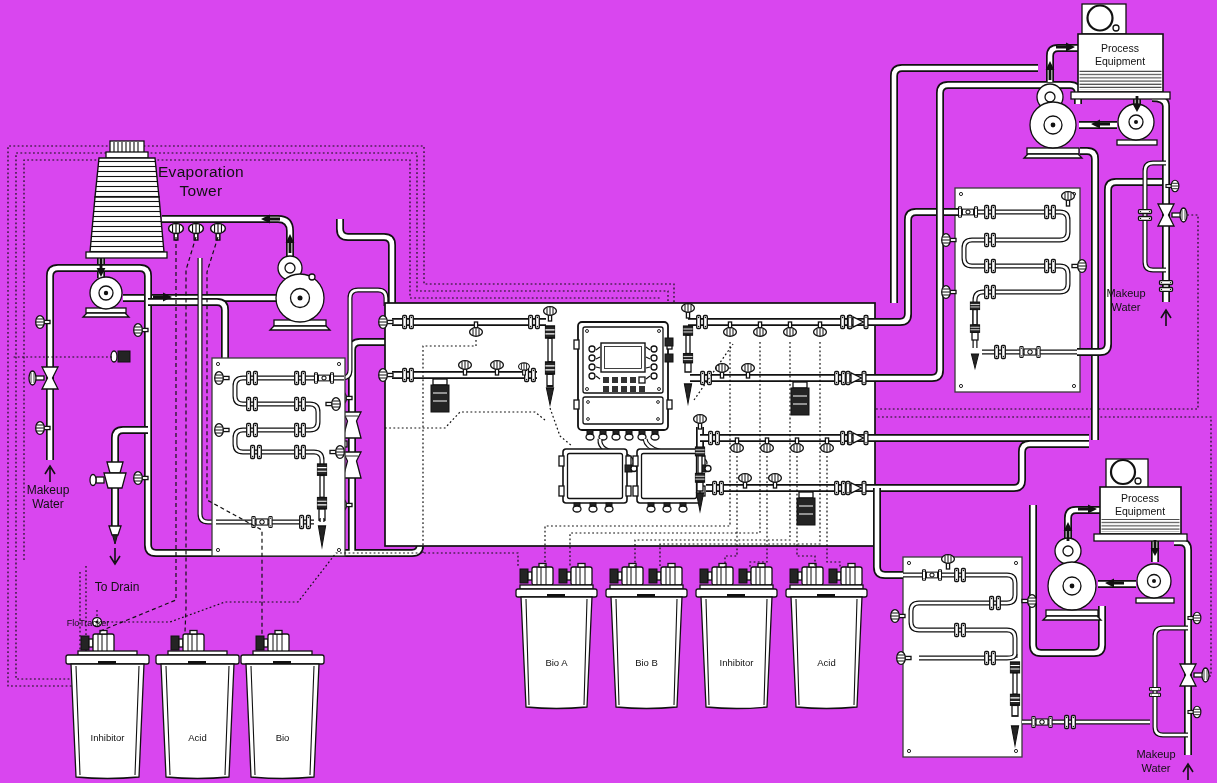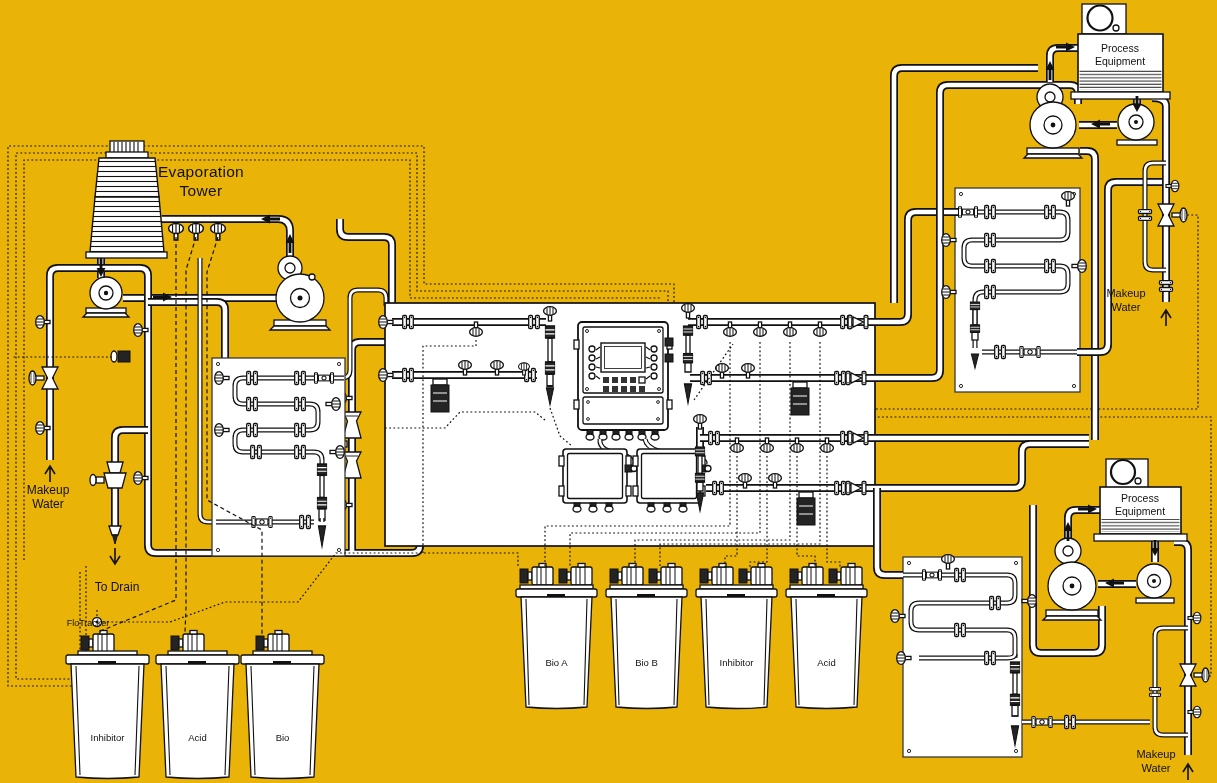--- a/index.html
+++ b/index.html
@@ -1,16 +1,16 @@
 <!DOCTYPE html>
 <html><head>
 <meta charset="utf-8">
 <style>
   html,body{margin:0;padding:0;background:#fff;}
-  #stage{position:relative;width:1217px;height:783px;background:#eab308;overflow:hidden;}
+  #stage{position:relative;width:1217px;height:783px;background:#d946ef;overflow:hidden;}
   svg{display:block}
   .fw{fill:#fff;stroke:#111;stroke-width:1.3}
   .fq{fill:#242424;stroke:#111;stroke-width:1}
   .pipe{fill:none;stroke:#111;stroke-width:8}
   .pipe-i{fill:none;stroke:#fff;stroke-width:4.6}
   .tube{fill:none;stroke:#111;stroke-width:5}
   .tube-i{fill:none;stroke:#fff;stroke-width:2.6}
   .dot{fill:none;stroke:#111;stroke-width:1.2;stroke-dasharray:1.8 2.4}
   .dsh{fill:none;stroke:#111;stroke-width:1.2;stroke-dasharray:4 3}
   .ln{stroke:#111;stroke-width:1.1;fill:none}

